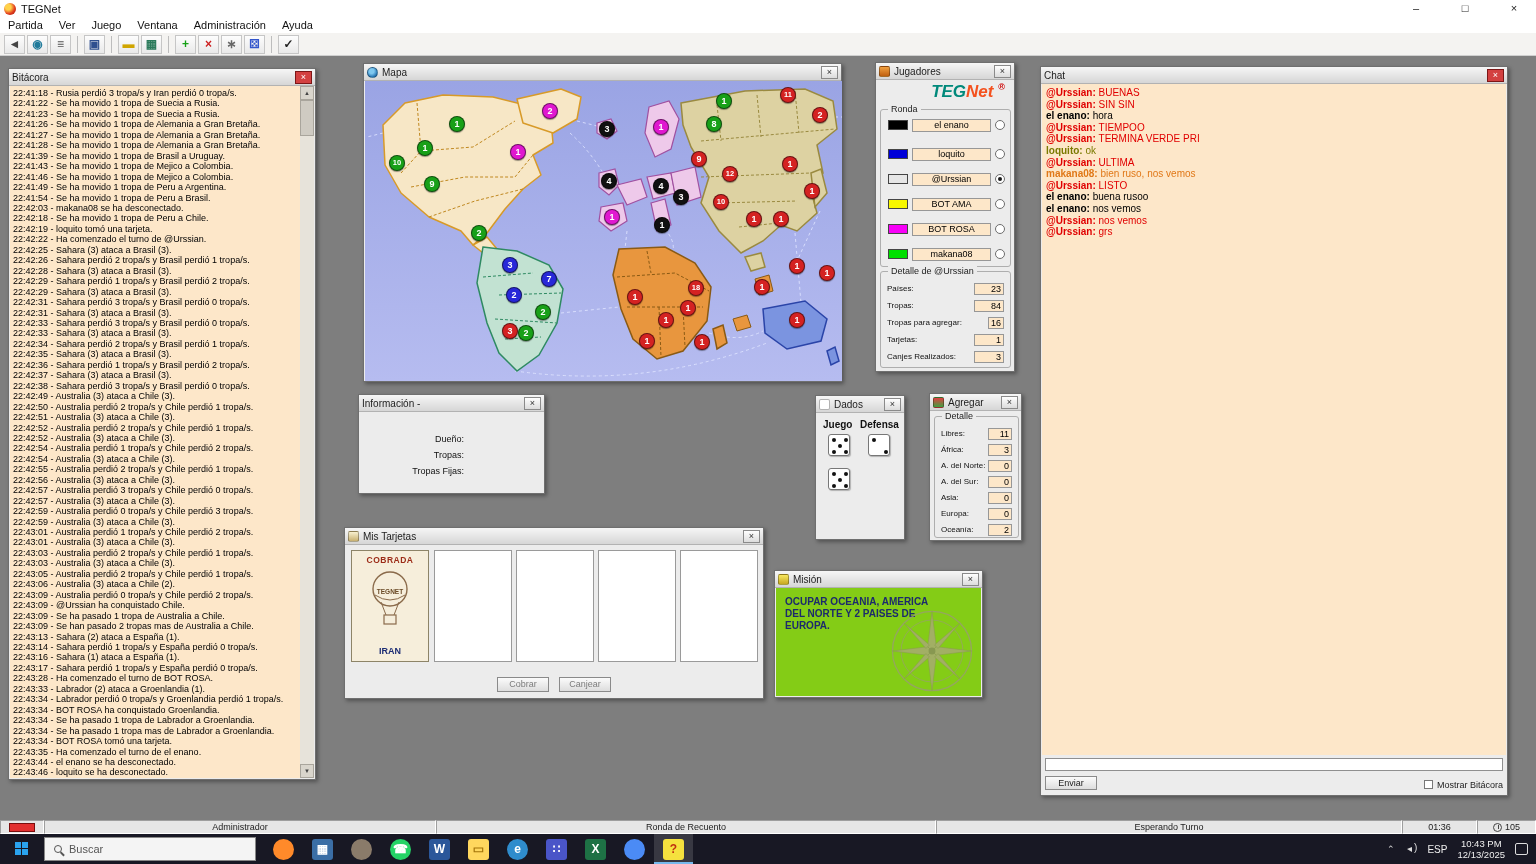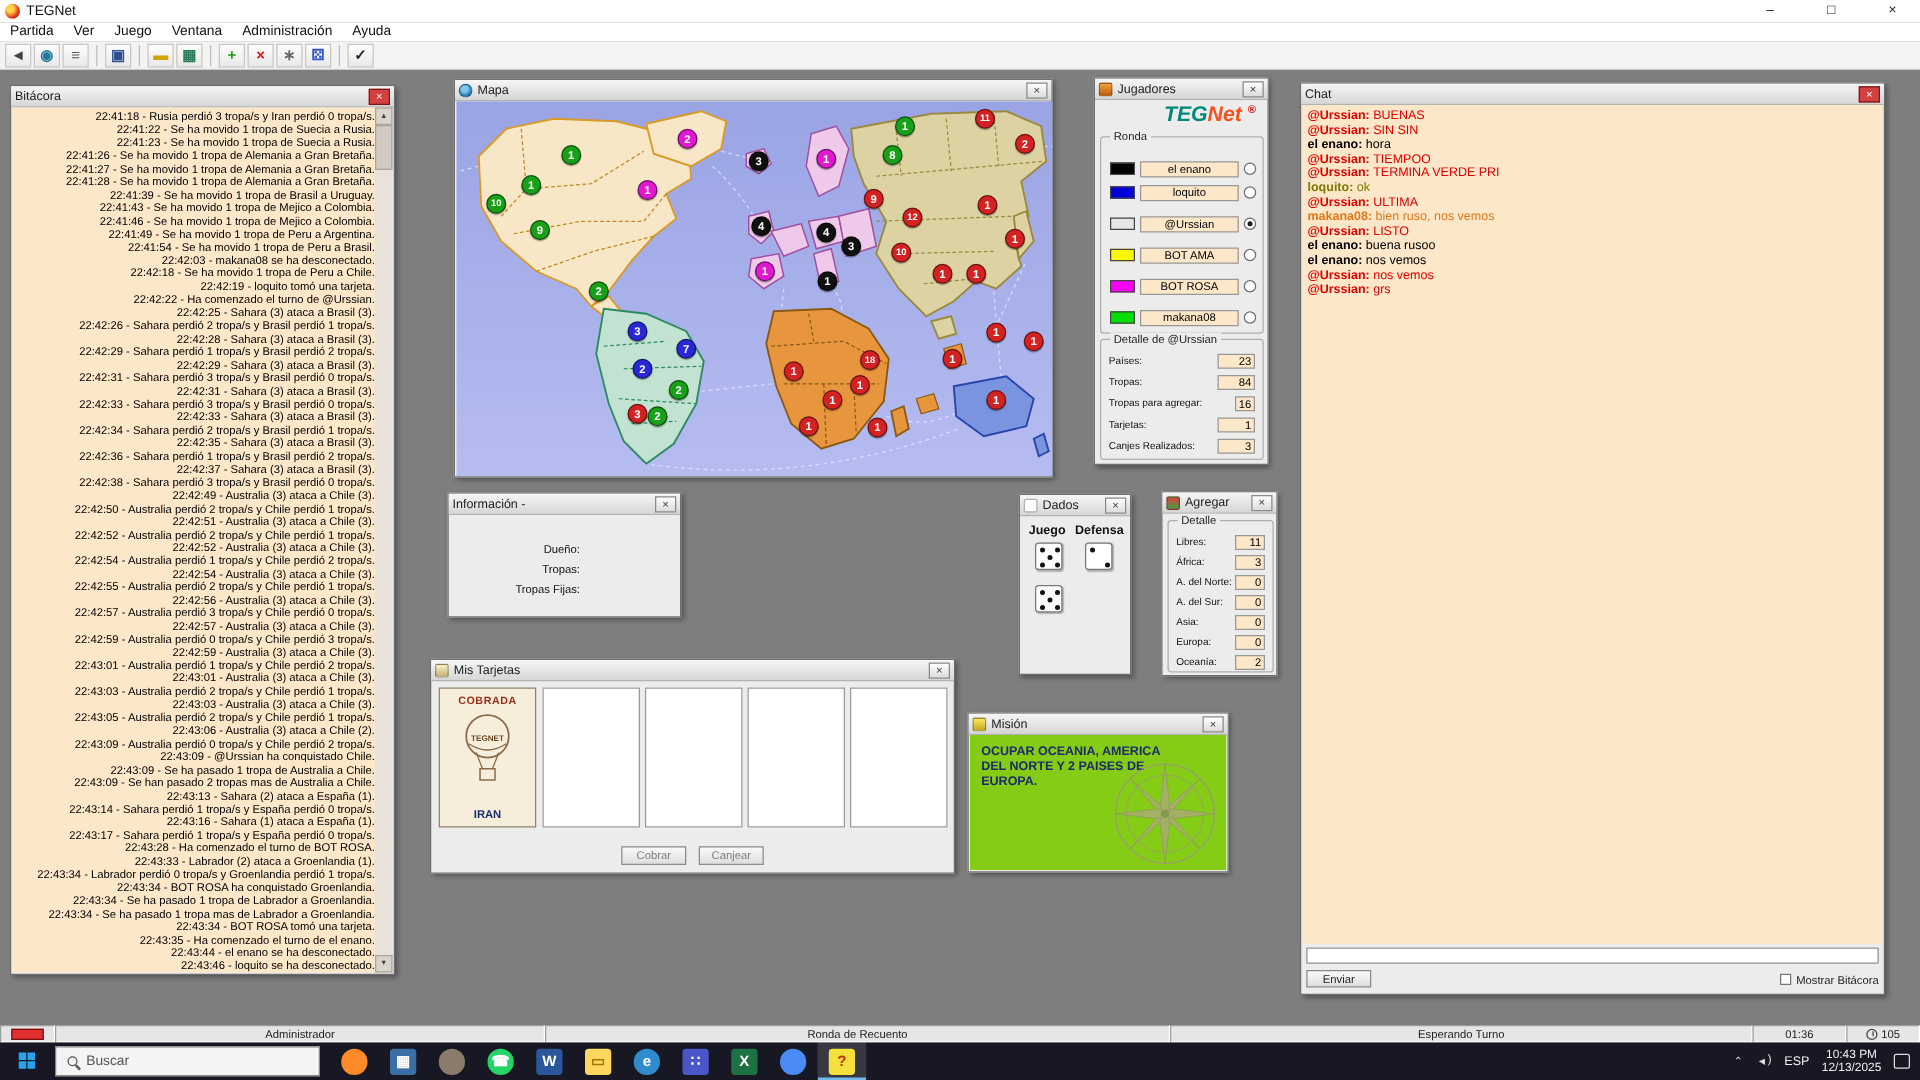--- a/index.html
+++ b/index.html
@@ -23,21 +23,21 @@
   .wtitle{height:17px;background:linear-gradient(#f6f6f6,#d6d6d6);border-bottom:1px solid #b2b2b2;display:flex;align-items:center;gap:4px;padding:0 3px;font-size:10px;color:#1c1c1c;}
   .wtitle .t{flex:1;white-space:nowrap;overflow:hidden;}
   .wicon{width:11px;height:11px;border-radius:2px;border:1px solid rgba(0,0,0,.3);}
   .xbtn{width:17px;height:13px;border:1px solid #8a8a8a;background:linear-gradient(#fefefe,#dcdcdc);font-size:9px;line-height:11px;text-align:center;color:#333;}
   .xbtn.red{background:#d34040;border-color:#7c1616;color:#fff;}
   .gbox{position:absolute;border:1px solid #aeaeae;border-radius:3px;}
   .glabel{position:absolute;top:-6px;left:7px;background:#ececec;padding:0 3px;font-size:9px;color:#222;white-space:nowrap;}
   .btn{border:1px solid #8a8a8a;background:linear-gradient(#fbfbfb,#dddddd);font-size:9px;color:#7c7c7c;text-align:center;}
 
   
-  .log{position:absolute;left:1px;top:17px;right:15px;bottom:1px;background:#fde7c9;overflow:hidden;font-size:9px;line-height:10.45px;color:#000;padding:2px 0 0 3px;text-align:right;}
+  .log{position:absolute;left:1px;top:17px;right:15px;bottom:1px;background:#fde7c9;overflow:hidden;font-size:9px;line-height:10.45px;color:#000;padding:2px 0 0 3px;}
   .log-line{white-space:nowrap;overflow:hidden;}
   .scroll{position:absolute;top:17px;right:1px;bottom:1px;width:14px;background:#e7e3da;}
   .sarr{position:absolute;left:0;width:14px;height:14px;background:#d9d5cc;border:1px solid #a9a59c;font-size:6px;text-align:center;line-height:12px;color:#444;}
   .sthumb{position:absolute;left:0;top:14px;width:14px;height:36px;background:#cfcbc2;border:1px solid #a9a59c;}
   .chatbody{position:absolute;left:1px;top:17px;right:1px;bottom:40px;background:#fde7c9;font-size:10px;line-height:11.6px;padding:3px 4px;overflow:hidden;}
   .chatline .nm{font-weight:bold;}
   .chat-input{position:absolute;left:4px;right:4px;bottom:24px;height:13px;background:#fff;border:1px solid #8f8f8f;}
   .chat-foot{position:absolute;left:4px;right:4px;bottom:4px;height:16px;display:flex;align-items:center;justify-content:space-between;}
   .chat-foot .btn{width:52px;height:14px;line-height:12px;color:#222;}
   .chk{width:9px;height:9px;border:1px solid #777;background:#fff;display:inline-block;margin-right:4px;vertical-align:-1px;}
@@ -380,21 +380,21 @@
     <div class="wtitle">
       <span class="wicon" style="background:linear-gradient(#f0a040,#c06010);"></span>
       <span class="t">Jugadores</span>
       <span class="xbtn">×</span>
     </div>
     <div class="logo">
       <span class="lteg">TEG</span><span class="lnet">Net</span> <span class="lreg">®</span>
     </div>
     <div class="gbox" style="left:4px;top:46px;width:131px;height:158px;">
       <span class="glabel">Ronda</span>
-    <div class="prow" style="top: 18px;">
+    <div class="prow" style="top: 8px;">
           <span class="swatch" style="background: rgb(0, 0, 0);"></span>
           <span class="pname">el enano</span>
           <span class="radio"></span>
         </div>
         <div class="prow" style="top: 37px;">
           <span class="swatch" style="background: rgb(0, 0, 216);"></span>
           <span class="pname">loquito</span>
           <span class="radio"></span>
         </div>
         <div class="prow" style="top: 62px;">

